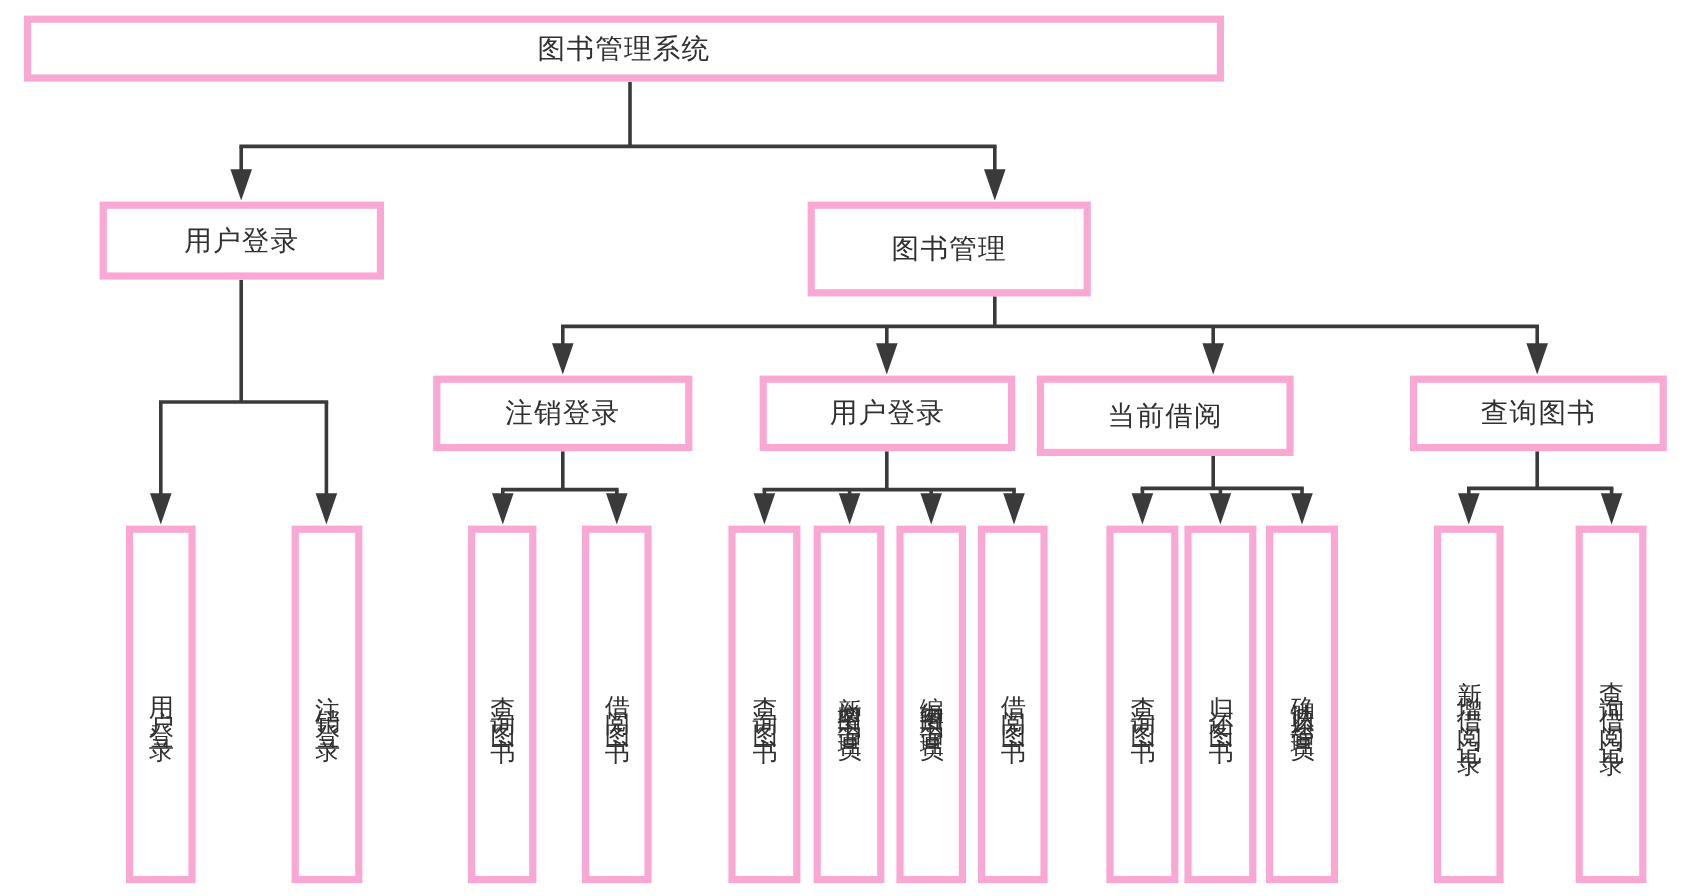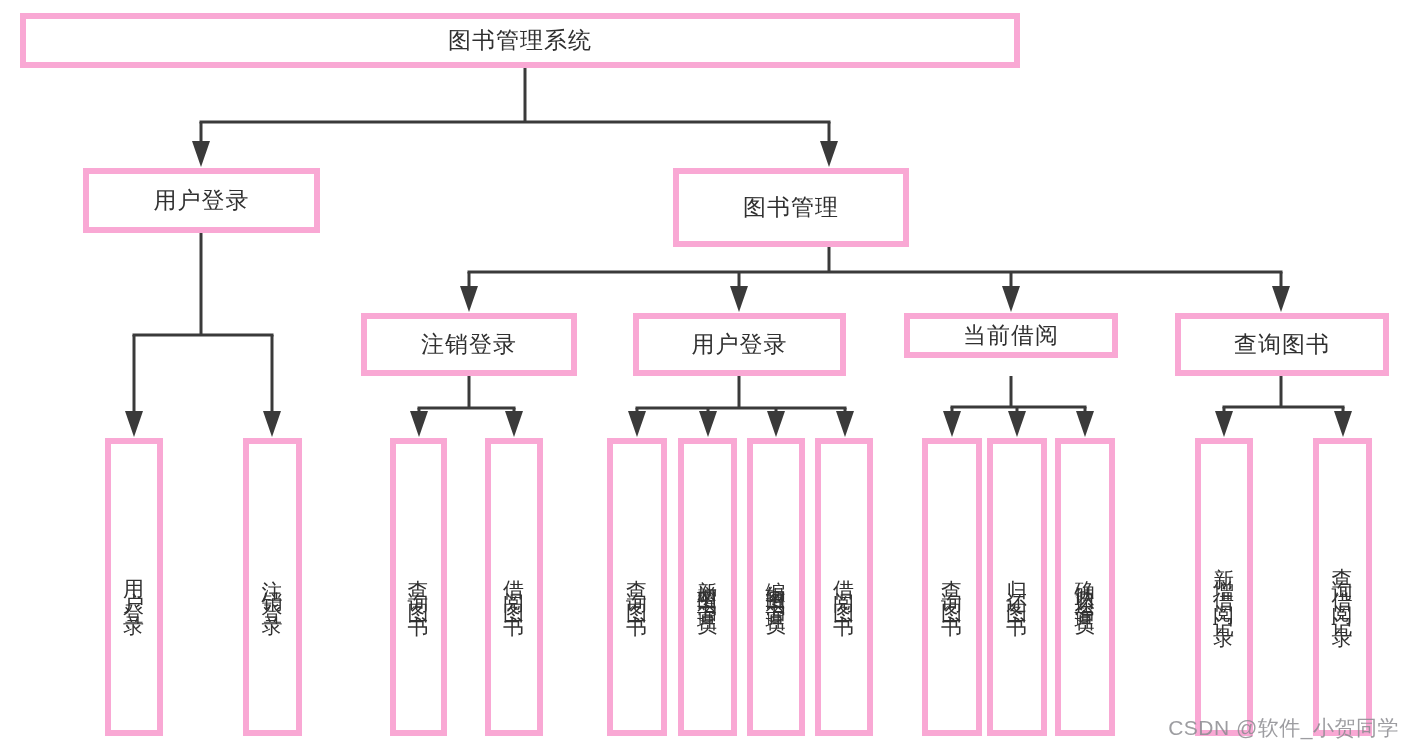--- a/index.html
+++ b/index.html
@@ -105,21 +105,21 @@
   <div class="node hnode" style="left:673px;top:168px;width:236px;height:79px">
     <span>图书管理</span>
   </div>
 
   <div class="node hnode" style="left:361px;top:313px;width:216px;height:63px">
     <span>注销登录</span>
   </div>
   <div class="node hnode" style="left:633px;top:313px;width:213px;height:63px">
     <span>用户登录</span>
   </div>
-  <div class="node hnode" style="left:904px;top:313px;width:214px;height:45px">
+  <div class="node hnode" style="left:864px;top:313px;width:214px;height:67px">
     <span>当前借阅</span>
   </div>
   <div class="node hnode" style="left:1175px;top:313px;width:214px;height:63px">
     <span>查询图书</span>
   </div>
 
   <div class="node vnode" style="left:105px;top:438px;width:58px;height:298px">
     <span class="vtext">用户登录</span>
   </div>
   <div class="node vnode" style="left:243px;top:438px;width:59px;height:298px">
@@ -156,15 +156,14 @@
     <span class="vtext long">确认归还（管理员）</span>
   </div>
 
   <div class="node vnode" style="left:1195px;top:438px;width:58px;height:298px">
     <span class="vtext">新增借阅记录</span>
   </div>
   <div class="node vnode" style="left:1313px;top:438px;width:59px;height:298px">
     <span class="vtext">查询借阅记录</span>
   </div>
 
-  <div class="watermark">CSDN @软件_小贺同学</div>
 
 </div>
 
 </body></html>

